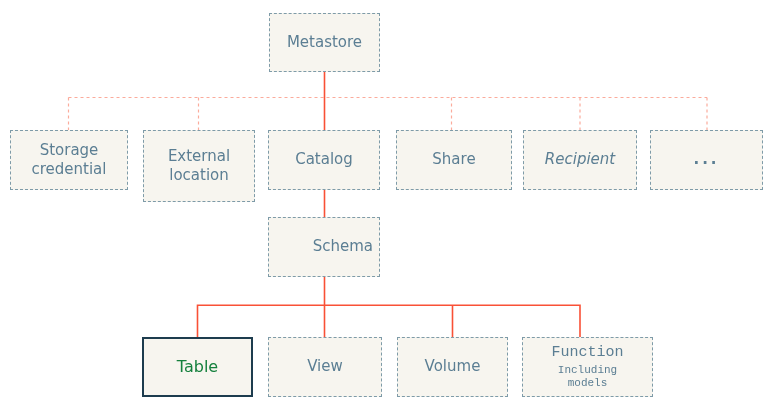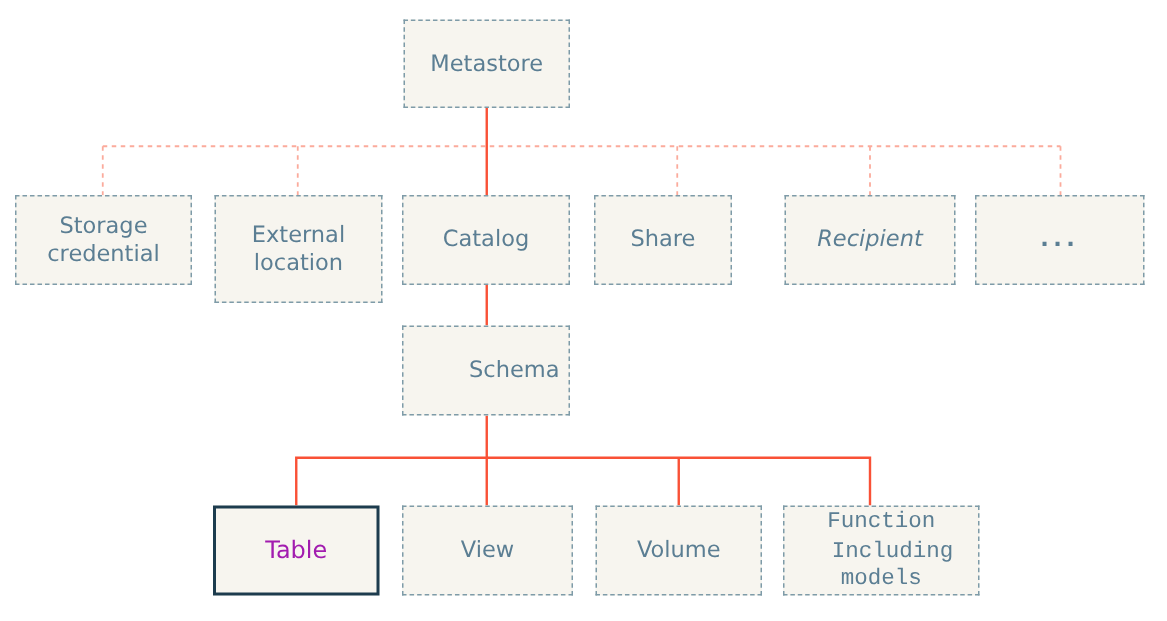--- a/index.html
+++ b/index.html
@@ -27,38 +27,38 @@
     align-items: center;
     justify-content: center;
     text-align: center;
     color: #5b7e93;
     font-size: 15px;
     line-height: 1.3;
   }
   .node .lbl { display: block; padding: 0 6px; }
   .node .sub {
     display: block;
-    font-size: 15px;
+    font-size: 11px;
     line-height: 1.25;
     max-width: 66px;
     margin: 1px auto 0;
   }
   .node.highlight {
     border: 2px solid #1d3c4e;
-    color: #a21caf;
+    color: #15803d;
     font-size: 16px;
   }
   .node.ellipsis-box { letter-spacing: 3px; font-weight: 600; }
 
   
   .n-metastore { left: 269px; top: 13px;  width: 111px; height: 59px; }
   .n-storage   { left: 10px;  top: 130px; width: 118px; height: 60px; align-items: flex-end; }
   .n-external  { left: 143px; top: 130px; width: 112px; height: 72px; }
   .n-catalog   { left: 268px; top: 130px; width: 112px; height: 60px; }
-  .n-share     { left: 396px; top: 130px; width: 92px; height: 60px; text-align: center; }
+  .n-share     { left: 396px; top: 130px; width: 116px; height: 60px; text-align: center; }
   .n-recipient { left: 523px; top: 130px; width: 114px; height: 60px; font-style: italic; }
   .n-ellipsis  { left: 650px; top: 130px; width: 113px; height: 60px; }
   .n-schema    { left: 268px; top: 217px; width: 112px; height: 60px; align-items: flex-end; }
   .n-table     { left: 142px; top: 337px; width: 111px; height: 60px; }
   .n-view      { left: 268px; top: 337px; width: 114px; height: 60px; justify-content: center; }
   .n-volume    { left: 397px; top: 337px; width: 111px; height: 60px; }
   .n-function  { left: 522px; top: 337px; width: 131px; height: 60px; font-family: Liberation Mono, monospace; }
 </style>
 </head>
 <body>

